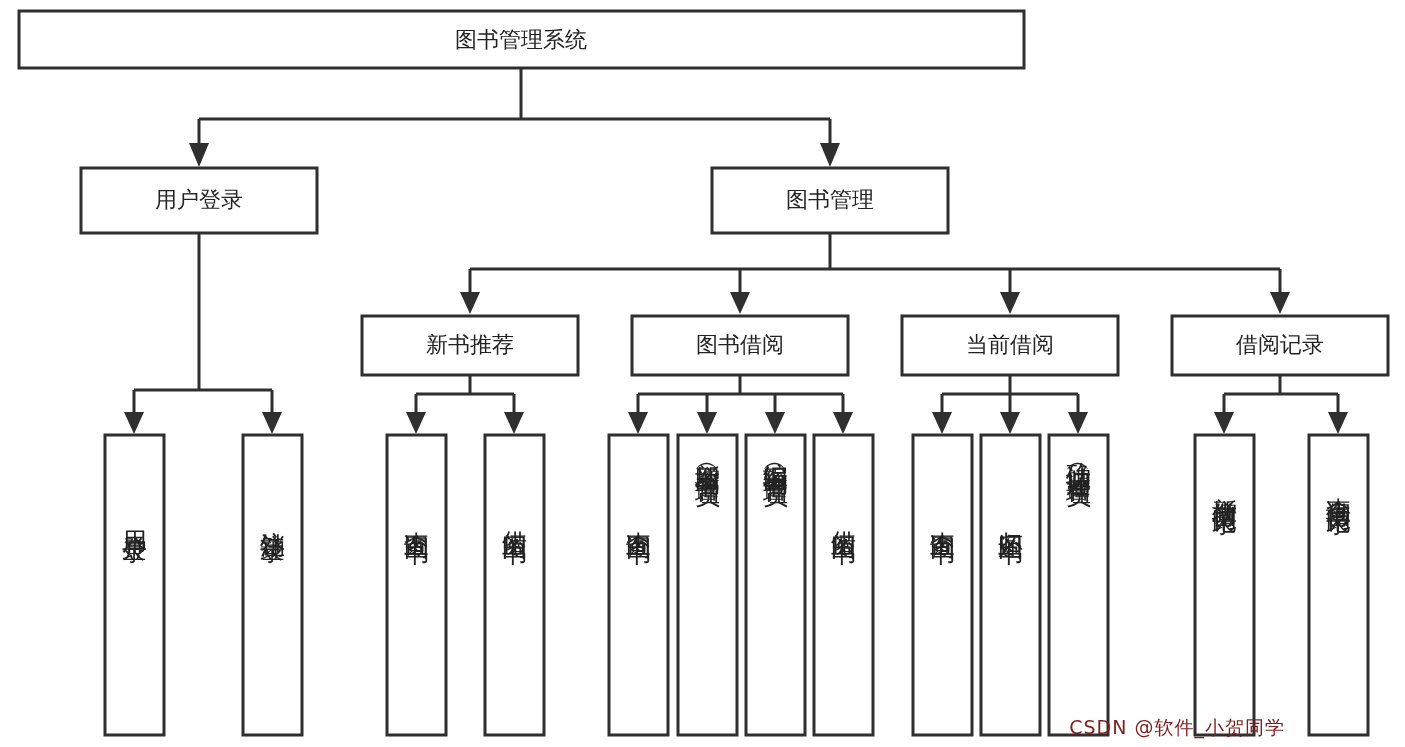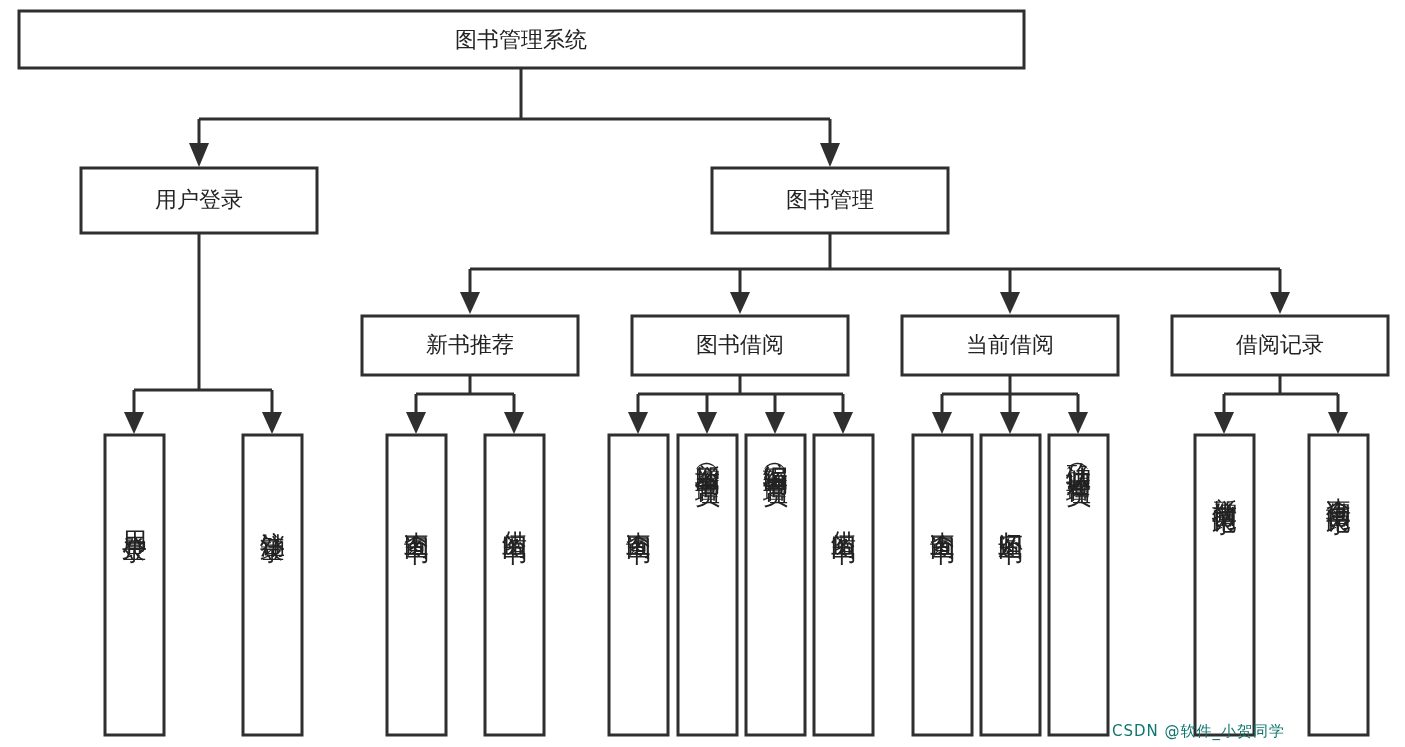--- a/index.html
+++ b/index.html
@@ -63,22 +63,22 @@
     line-height: 1;
     letter-spacing: 3px;
     color: #222222;
     white-space: nowrap;
   }
   .watermark {
     position: absolute;
     right: 8px;
     bottom: 6px;
     font-family: "DejaVu Sans", "Liberation Sans", sans-serif;
-    font-size: 15px;
-    color: #0f766e;
+    font-size: 19px;
+    color: #7f1d1d;
     letter-spacing: 1px;
     white-space: nowrap;
   }
 </style>
 </head>
 <body>
 
 <div id="diagram-root">
 
   <svg id="flow-svg" viewBox="0 0 1405 747">

